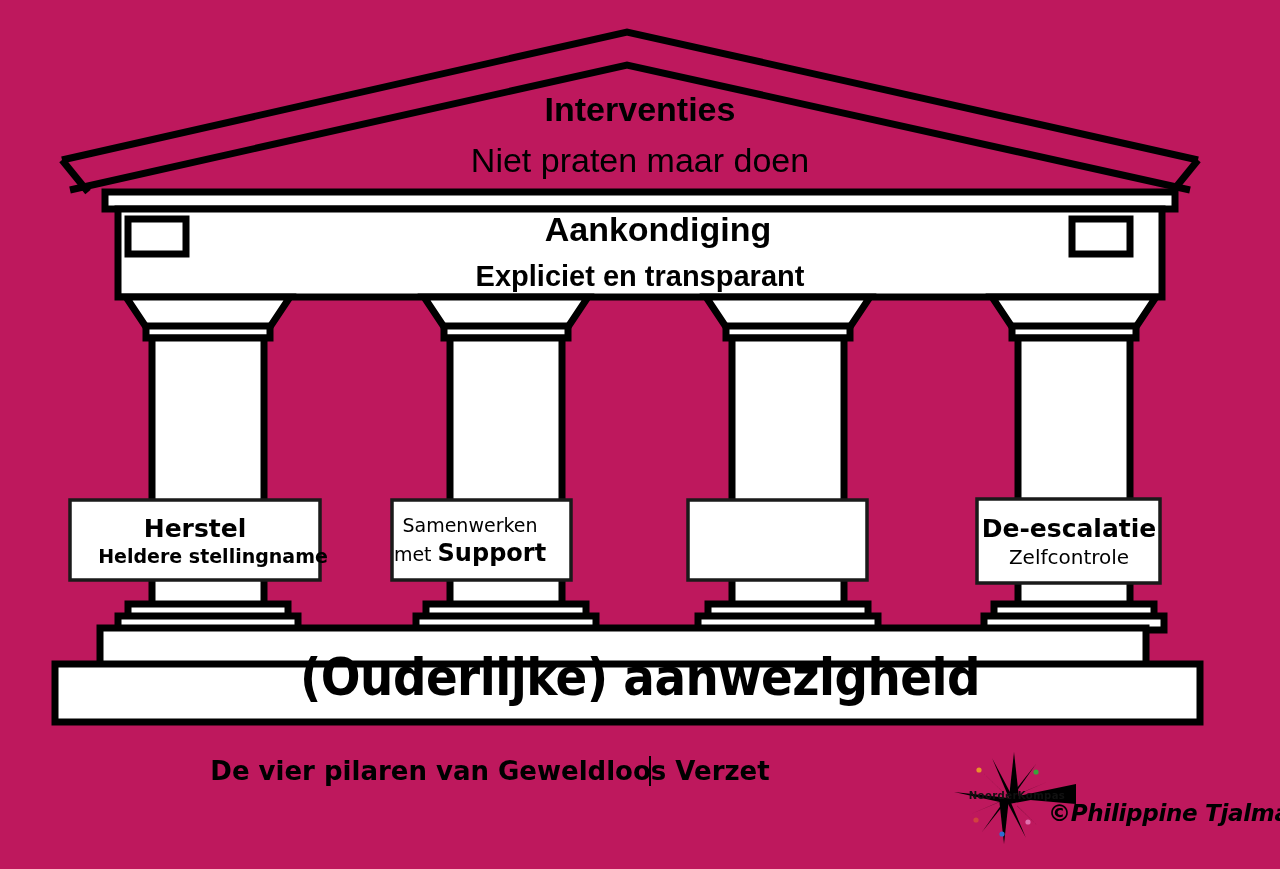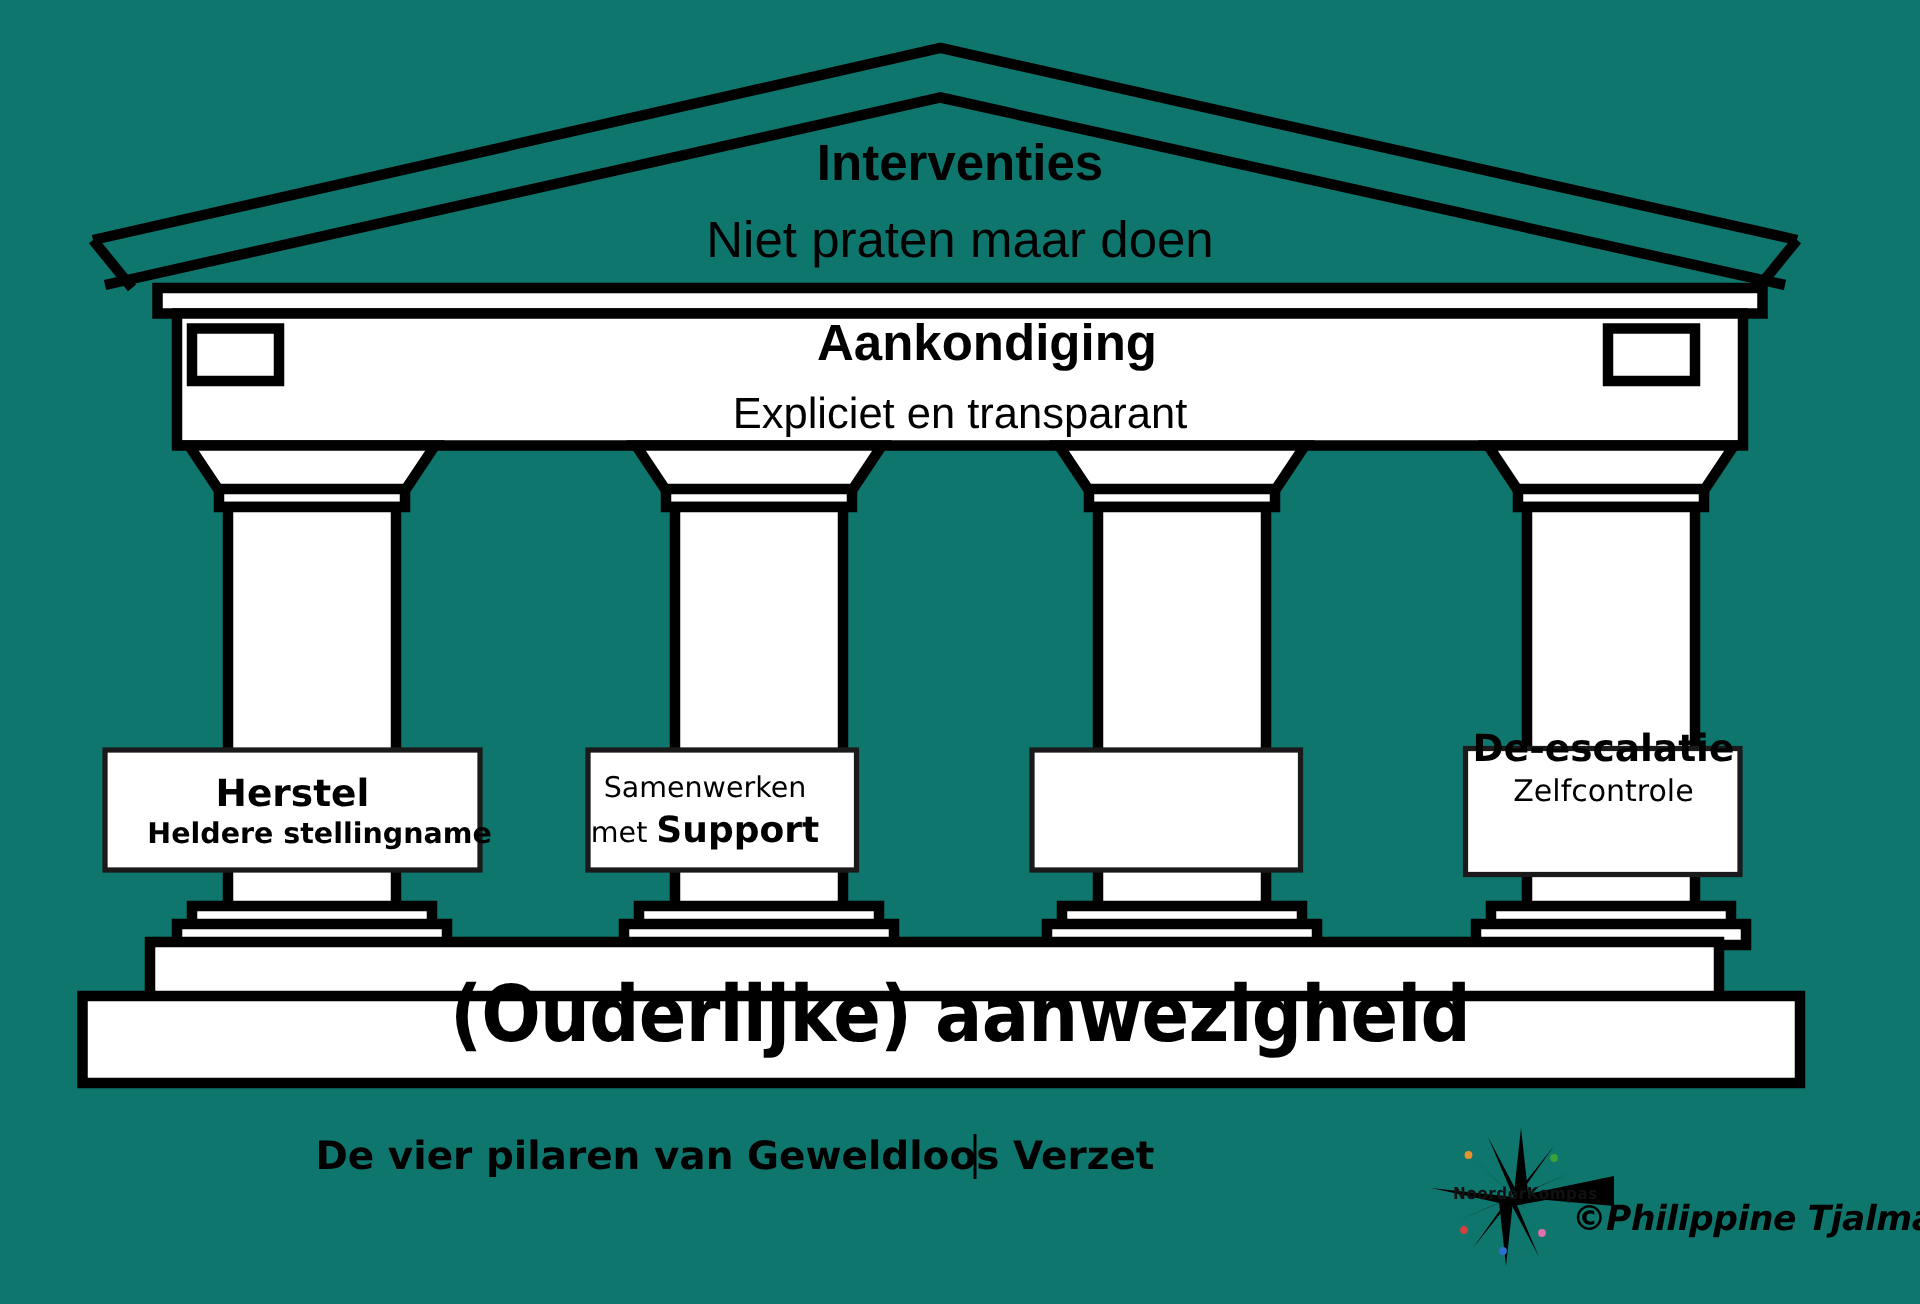--- a/index.html
+++ b/index.html
@@ -11,21 +11,21 @@
   body {
     width: 1280px;
     height: 869px;
     overflow: hidden;
     font-family: "DejaVu Sans", "Liberation Sans", sans-serif;
   }
   #stage {
     position: relative;
     width: 1280px;
     height: 869px;
-    background: #0f766e;
+    background: #be185d;
   }
   svg#temple {
     position: absolute;
     left: 0;
     top: 0;
     width: 1280px;
     height: 869px;
     display: block;
   }
   .stroke {
@@ -71,21 +71,21 @@
   #architrave-title {
     left: 0; right: 0; top: 212px;
     font-size: 34px;
     font-weight: bold;
     font-family: "Liberation Sans", sans-serif;
     margin-left: 36px;
   }
   #architrave-sub {
     left: 0; right: 0; top: 261px;
     font-size: 29px;
-    font-weight: normal;
+    font-weight: bold;
     font-family: "Liberation Sans", sans-serif;
   }
 
   .pillar-box-text {
     position: absolute;
     text-align: center;
     color: #000000;
     font-family: "DejaVu Sans", sans-serif;
     display: flex;
     flex-direction: column;
@@ -104,21 +104,21 @@
   
   #pbox2-text { left: 392px; top: 500px; width: 156px; height: 80px; }
   #pbox2-text .l1 { font-size: 19px; }
   #pbox2-text .l2 { font-size: 19px; margin-top: 3px; }
   #pbox2-text .l2 .big { font-size: 24px; font-weight: bold; }
   
   #pbox3-text { left: 688px; top: 500px; width: 180px; height: 80px; }
   #pbox3-text .l1 { font-size: 19px; }
   #pbox3-text .l2 { font-size: 25px; margin-top: 2px; }
   
-  #pbox4-text { left: 978px; top: 470px; width: 182px; height: 82px; }
+  #pbox4-text { left: 978px; top: 500px; width: 182px; height: 82px; }
   #pbox4-text .l1 { font-size: 25px; }
   #pbox4-text .l2 { font-size: 20px; margin-top: 2px; }
 
   #foundation-text {
     left: 0; right: 0; top: 650px;
     font-size: 52px;
     font-weight: bold;
     font-family: "DejaVu Sans Condensed", "DejaVu Sans", sans-serif;
     letter-spacing: -0.5px;
   }

